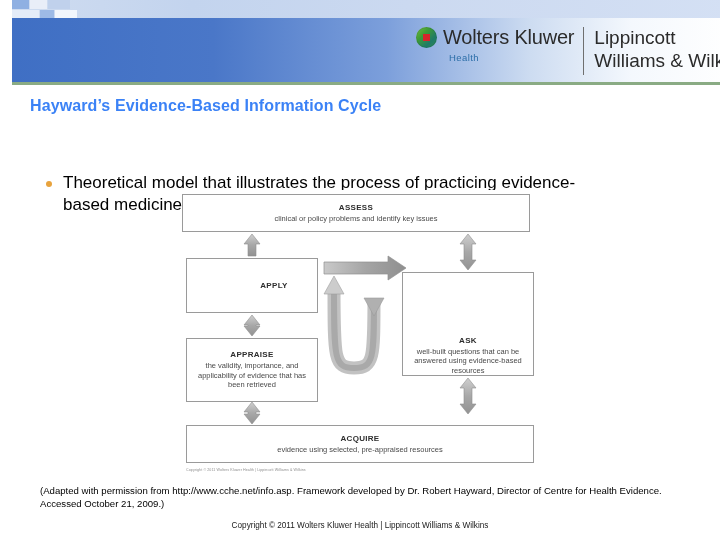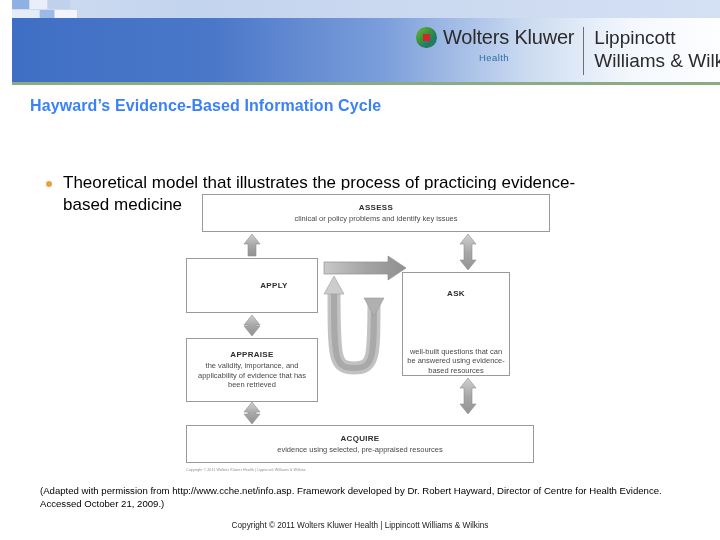--- a/index.html
+++ b/index.html
@@ -94,21 +94,21 @@
   }
   .wk-name {
     font-size: 20px;
     color: #2b2b2b;
     letter-spacing: -0.2px;
     white-space: nowrap;
   }
   .wk-health {
     font-size: 9.5px;
     color: #2c6ea8;
-    margin-left: 63px;
+    margin-left: 33px;
     margin-top: 3px;
     letter-spacing: 0.4px;
   }
   .logo-divider {
     width: 1px;
     height: 48px;
     background: #6f6f6f;
     margin-top: 1px;
   }
   .logo-right {
@@ -179,24 +179,24 @@
     color: #2e2e2e;
   }
   .dbox .s {
     font-size: 7.5px;
     line-height: 9.5px;
     margin-top: 2px;
     color: #4a4a4a;
     padding: 0 4px;
   }
 
-  .box-assess  { left: 20px;   top: 4px;    width: 348px; height: 38px; }
+  .box-assess  { left: 0;   top: 4px;    width: 348px; height: 38px; }
   .box-apply   { left: 4px;   top: 68px;   width: 132px; height: 55px; padding-left: 44px; }
   .box-appraise{ left: 4px;   top: 148px;  width: 132px; height: 64px; }
-  .box-ask     { left: 220px; top: 82px;   width: 108px; height: 104px; justify-content:space-between; padding-top:16px;}
+  .box-ask     { left: 220px; top: 82px;   width: 132px; height: 104px; justify-content:flex-end; padding-top:16px;}
   .box-acquire { left: 4px;   top: 235px;  width: 348px; height: 38px; }
 
   .arrow { position: absolute; }
 
   .diagram-credit {
     position: absolute;
     left: 4px; top: 278px;
     font-size: 3.6px;
     color: #8d8d8d;
     letter-spacing: 0.1px;

